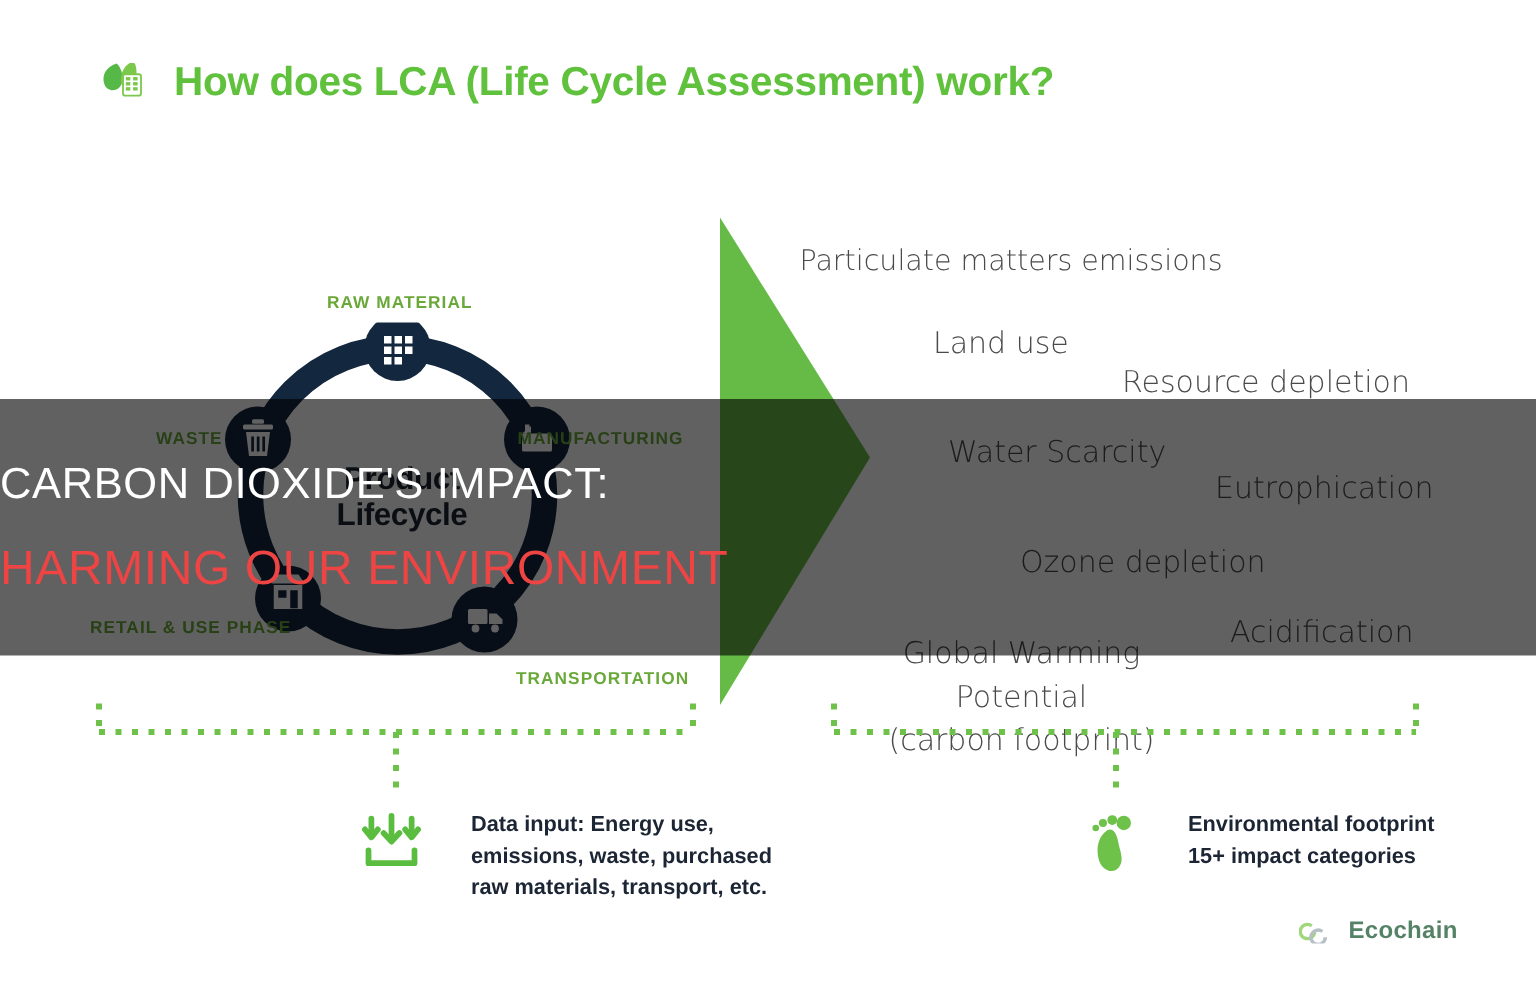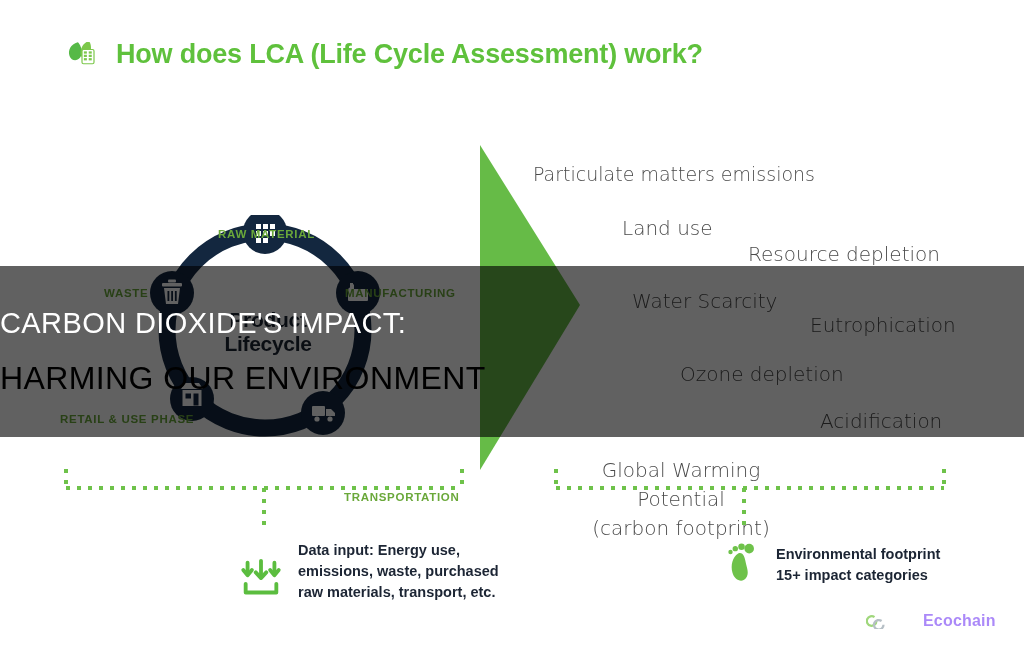--- a/index.html
+++ b/index.html
@@ -67,59 +67,59 @@
   }
 
   .cyc-label {
     position: absolute;
     font-size: 11.5px;
     font-weight: bold;
     letter-spacing: 0.7px;
     color: #6aa83a;
     white-space: nowrap;
   }
-  .cyc-label.lbl-raw       { left: 218px; top: 196px; margin-top: 32px; }
+  .cyc-label.lbl-raw       { left: 218px; top: 196px; }
   .cyc-label.lbl-waste     { left: 104px; top: 287px; }
   .cyc-label.lbl-mfg       { left: 345px; top: 287px; }
   .cyc-label.lbl-retail    { left: 60px;  top: 413px; }
-  .cyc-label.lbl-transport { left: 344px; top: 447px; margin-top: 44px; }
+  .cyc-label.lbl-transport { left: 344px; top: 447px; }
 
   
   .impact {
     position: absolute;
     color: #4a4a4a;
     font-family: "DejaVu Sans", sans-serif;
     font-weight: 300;
     white-space: nowrap;
   }
   .imp-particulate { left: 533px; top: 163px; font-size: 19px; }
   .imp-humantox    { left: 820px; top: 146px; font-size: 21px; }
   .imp-landuse     { left: 622px; top: 216px; font-size: 20px; }
   .imp-resource    { left: 748px; top: 242px; font-size: 20px; }
   .imp-water       { left: 632px; top: 289px; font-size: 20px; }
   .imp-eutro       { left: 810px; top: 313px; font-size: 20px; }
   .imp-ozone       { left: 680px; top: 362px; font-size: 20px; }
   .imp-acid        { left: 820px; top: 409px; font-size: 20px; }
-  .imp-gwp         { left: 556px; top: 421px; font-size: 20px; line-height: 1.45; white-space: normal; width: 250px; margin-top: 35px; }
+  .imp-gwp         { left: 556px; top: 421px; font-size: 20px; line-height: 1.45; white-space: normal; width: 250px; }
   .imp-gwp .l2 { display: block; text-align: center; }
   .imp-gwp .l1 { display: block; text-align: center; }
 
   
   .connectors {
     position: absolute;
     left: 0; top: 455px;
     width: 1024px; height: 90px;
   }
 
   
   .caption {
     position: absolute;
     display: flex;
-    align-items: flex-end;
-    gap: 14px;
+    align-items: flex-start;
+    gap: 30px;
   }
   .caption-left  { left: 238px; top: 540px; }
   .caption-right { left: 722px; top: 540px; }
   .caption-text {
     font-size: 14.5px;
     font-weight: bold;
     color: #1c2534;
     line-height: 1.45;
     white-space: pre-line;
   }
@@ -133,23 +133,22 @@
     top: 612px;
     display: flex;
     align-items: center;
     gap: 7px;
     opacity: 0.72;
   }
   .brand-mark { width: 26px; height: 16px; }
   .brand-name {
     font-size: 16px;
     font-weight: bold;
-    color: #8b5cf6;
+    color: #14532d;
     letter-spacing: 0.2px;
-    margin-left: 24px;
   }
 
   
   .overlay-band {
     position: absolute;
     left: 0;
     top: 266px;
     width: 1024px;
     height: 171px;
     background: rgba(0,0,0,0.62);
@@ -169,21 +168,21 @@
     pointer-events: none;
   }
   .ov-line1 {
     font-size: 29px;
     color: #ffffff;
     letter-spacing: 0.4px;
     text-align: center;
   }
   .ov-line2 {
     font-size: 32px;
-    color: #000000;
+    color: #ef4444;
     letter-spacing: 0.4px;
     text-align: center;
   }
 </style>
 </head>
 <body>
 
 <div id="stage">
 
   <div class="heading-row">

